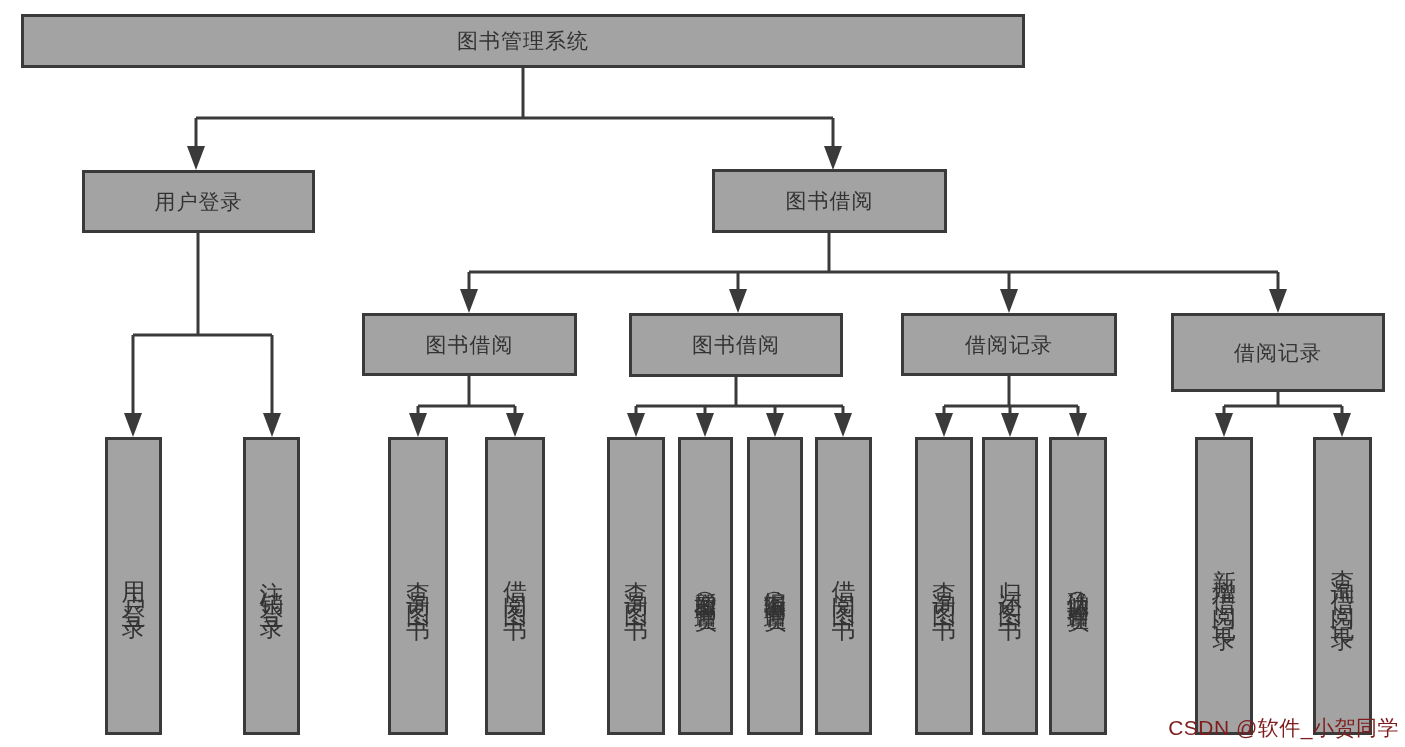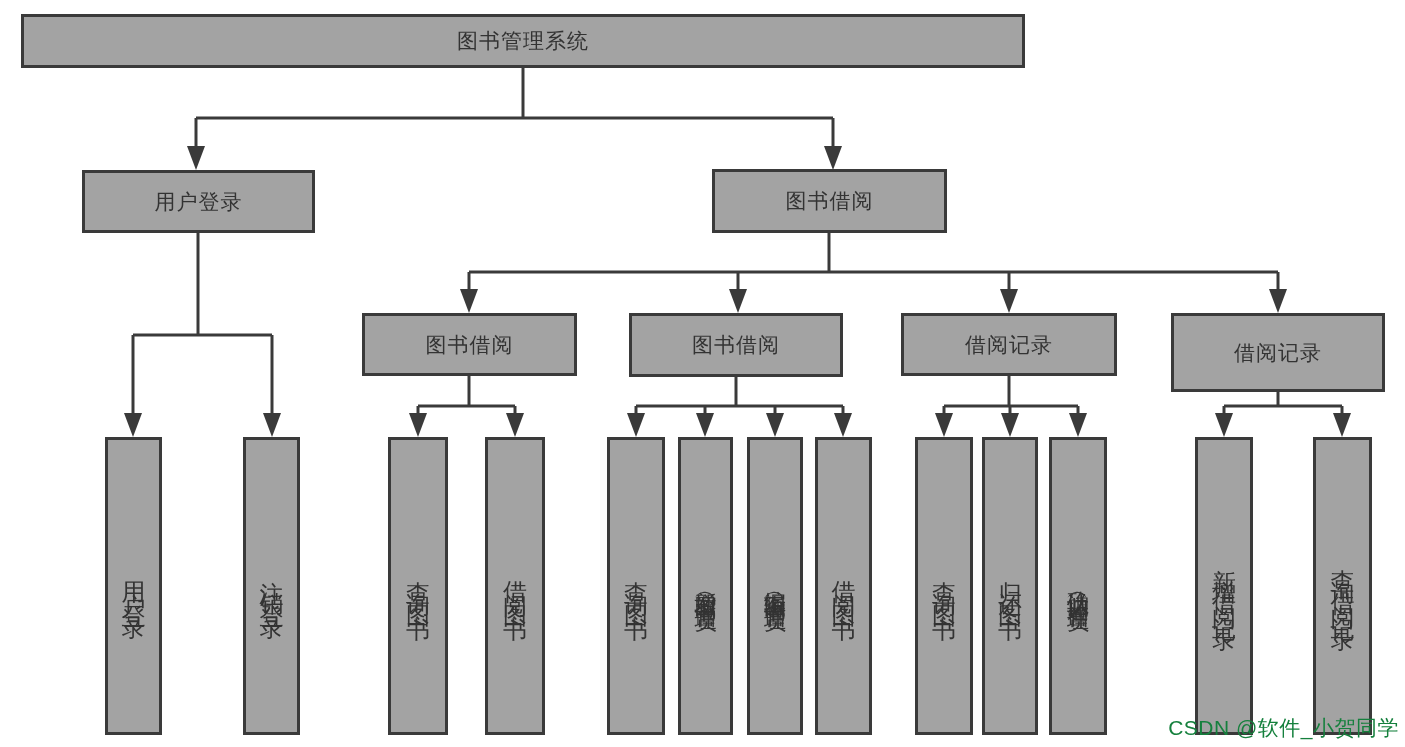--- a/index.html
+++ b/index.html
@@ -13,21 +13,21 @@
     border:3px solid #3a3a3a;display:flex;align-items:center;justify-content:center;
   }
   .hbox .label{font-size:21px;letter-spacing:1px;white-space:nowrap;}
   .vbox .label{
     writing-mode:vertical-rl;text-orientation:mixed;
     font-size:24px;letter-spacing:12px;line-height:1;
   }
   .vbox.long .label{font-size:22px;letter-spacing:3px;}
   #watermark{
     position:absolute;right:6px;bottom:5px;z-index:5;
-    color:#15803d;font-size:21px;letter-spacing:0.5px;white-space:nowrap;
+    color:#7f1d1d;font-size:21px;letter-spacing:0.5px;white-space:nowrap;
   }
   
   #n-root{left:21px;top:14px;width:1004px;height:54px;}
   #n-userlogin{left:82px;top:170px;width:233px;height:63px;}
   #n-bookmgmt{left:712px;top:169px;width:235px;height:64px;}
   #n-newbook{left:362px;top:313px;width:215px;height:63px;}
   #n-borrow{left:629px;top:313px;width:214px;height:64px;}
   #n-current{left:901px;top:313px;width:216px;height:63px;}
   #n-records{left:1171px;top:313px;width:214px;height:79px;}
   #l-login{left:105px;top:437px;width:57px;height:298px;}

